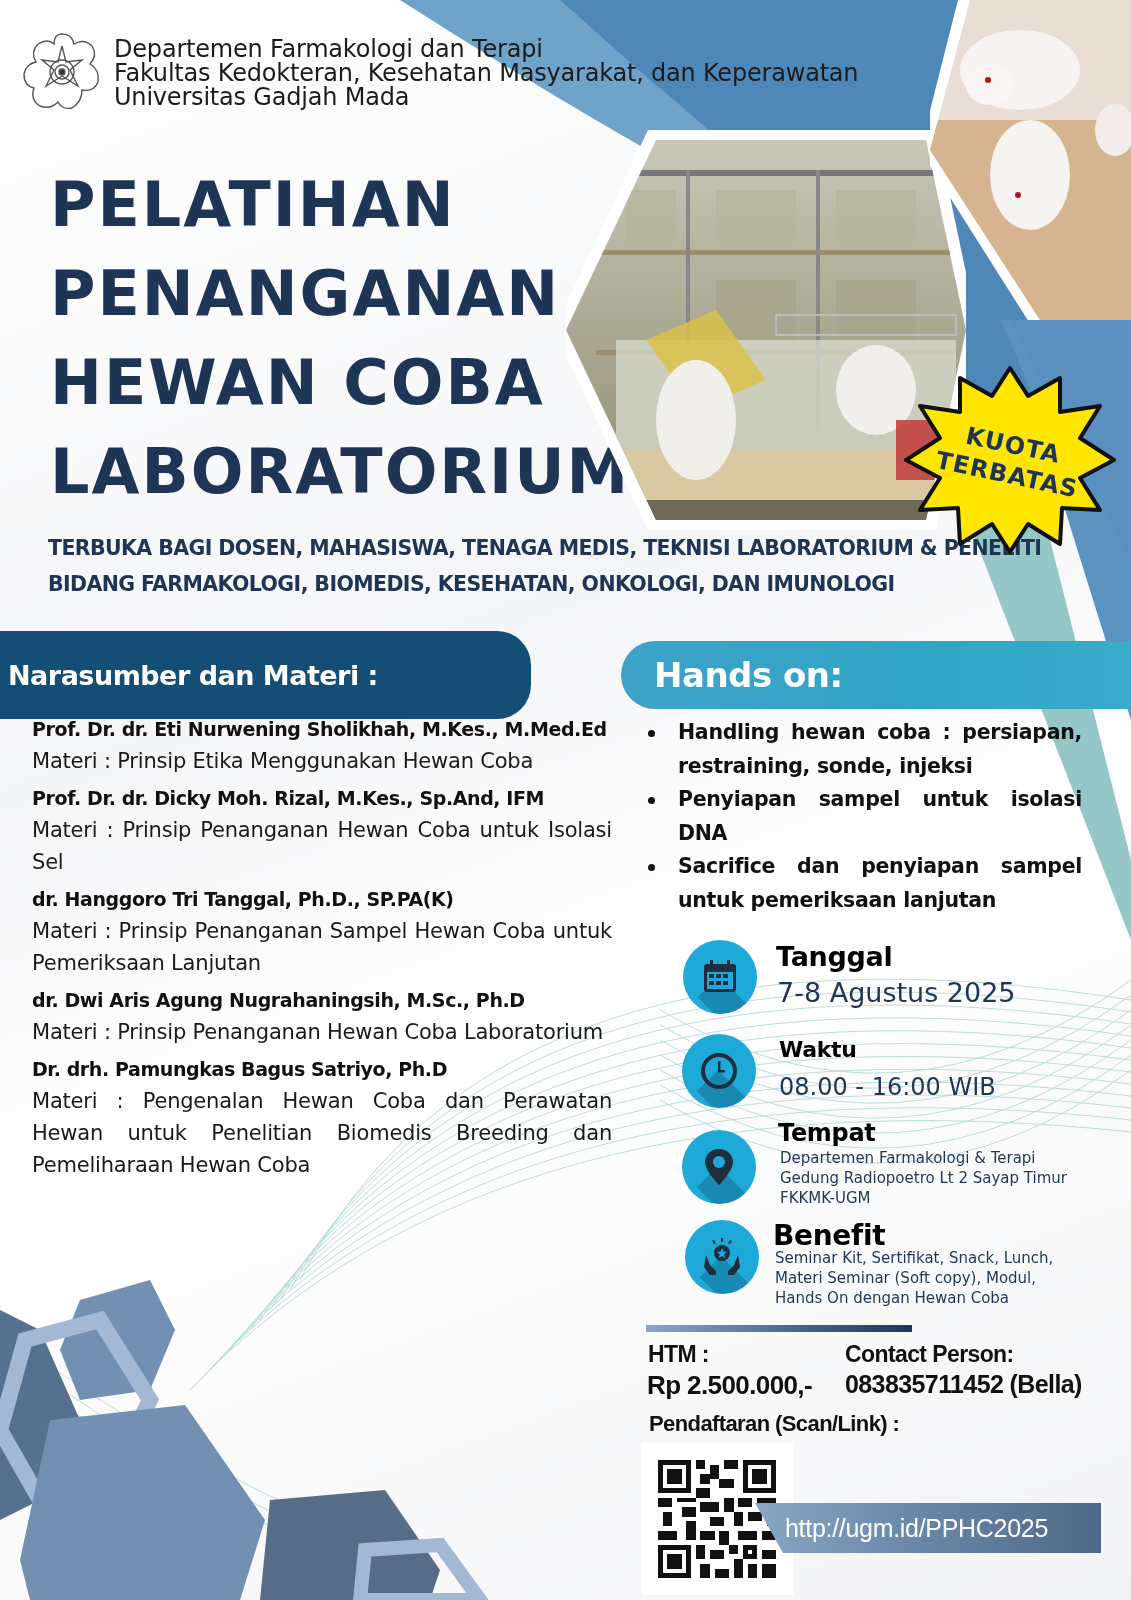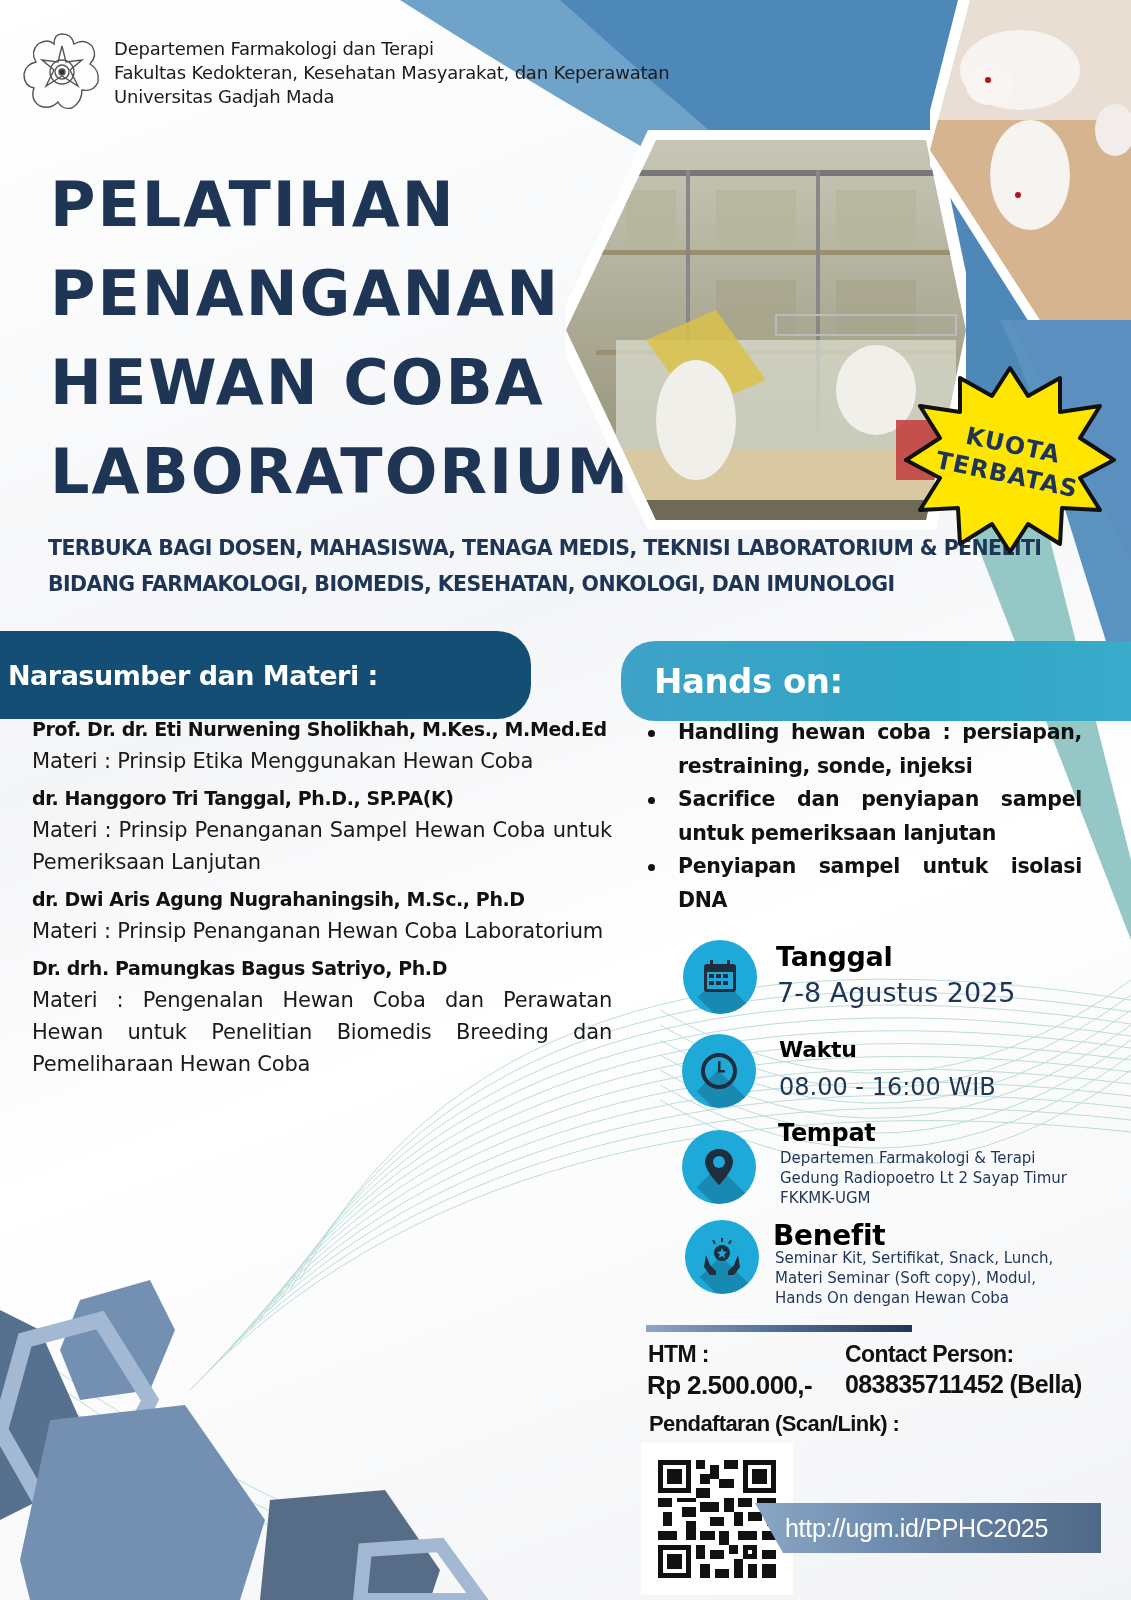--- a/index.html
+++ b/index.html
@@ -10,21 +10,21 @@
     background: linear-gradient(160deg, #ffffff 0%, #f4f5f7 40%, #ffffff 60%, #f2f3f5 100%);
     color: #1a1a1a;
   }
   .abs { position: absolute; }
 
   
   .bg-svg { position: absolute; left: 0; top: 0; width: 1131px; height: 1600px; z-index: 0; }
 
   
   .logo { left: 20px; top: 30px; width: 84px; height: 84px; z-index: 2; }
-  .institution { left: 114px; top: 37px; z-index: 2; font-family: "DejaVu Sans", sans-serif; font-size: 18px; line-height: 24px; color: #1b1b1b; letter-spacing: -0.2px; }
+  .institution { left: 114px; top: 37px; z-index: 2; font-family: "DejaVu Sans", sans-serif; font-size: 24px; line-height: 24px; color: #1b1b1b; letter-spacing: -0.2px; }
   .institution div { white-space: nowrap; }
 
   
   .title {
     left: 50px; top: 160px; z-index: 2;
     font-family: "DejaVu Sans", sans-serif; font-weight: bold;
     font-size: 62px; line-height: 89px; color: #1f3556; letter-spacing: 2px;
   }
   .title div { white-space: nowrap; }
 
@@ -54,21 +54,21 @@
   .pill-left {
     left: 0; top: 631px; width: 531px; height: 88px; z-index: 3;
     background: #144e74; border-radius: 0 34px 34px 0;
     display: flex; align-items: center; padding-left: 8px;
   }
   .pill-left span {
     font-family: "DejaVu Sans", sans-serif; font-weight: bold;
     font-size: 27px; color: #ffffff; letter-spacing: -0.5px;
   }
   .pill-right {
-    left: 621px; top: 641px; width: 510px; height: 80px; z-index: 3;
+    left: 621px; top: 641px; width: 510px; height: 68px; z-index: 3;
     background: linear-gradient(90deg, #3fa2c8 0%, #2fa5c4 60%, #3aaccb 100%);
     border-radius: 34px 0 0 34px;
     display: flex; align-items: center; padding-left: 33px;
   }
   .pill-right span {
     font-family: "DejaVu Sans", sans-serif; font-weight: bold;
     font-size: 34px; color: #ffffff; letter-spacing: -0.5px;
   }
 
   
@@ -282,38 +282,42 @@
 <div class="abs pill-right">
   <span>Hands on:</span>
 </div>
 
 <div class="abs speakers">
   <div class="speaker">
     <div class="name">Prof. Dr. dr. Eti Nurwening Sholikhah, M.Kes., M.Med.Ed</div>
     <div class="materi">Materi : Prinsip Etika Menggunakan Hewan Coba</div>
   </div>
   <div class="speaker">
+    <div class="name">Prof. Dr. dr. Dicky Moh. Rizal, M.Kes., Sp.And, IFM</div>
+    <div class="materi">Materi : Prinsip Penanganan Hewan Coba untuk Isolasi Sel</div>
+  </div>
+  <div class="speaker">
     <div class="name">dr. Hanggoro Tri Tanggal, Ph.D., SP.PA(K)</div>
     <div class="materi">Materi : Prinsip Penanganan Sampel Hewan Coba untuk Pemeriksaan Lanjutan</div>
   </div>
   <div class="speaker">
     <div class="name">dr. Dwi Aris Agung Nugrahaningsih, M.Sc., Ph.D</div>
     <div class="materi">Materi : Prinsip Penanganan Hewan Coba Laboratorium</div>
   </div>
   <div class="speaker">
     <div class="name">Dr. drh. Pamungkas Bagus Satriyo, Ph.D</div>
     <div class="materi">Materi : Pengenalan Hewan Coba dan Perawatan Hewan untuk Penelitian Biomedis Breeding dan Pemeliharaan Hewan Coba</div>
   </div>
 </div>
 
 <div class="abs handson">
   <ul>
     <li><span class="bullet"></span><span>Handling hewan coba : persiapan, restraining, sonde, injeksi</span></li>
+    <li><span class="bullet"></span><span>Penyiapan sampel untuk isolasi DNA</span></li>
     <li><span class="bullet"></span><span>Sacrifice dan penyiapan sampel untuk pemeriksaan lanjutan</span></li>
-    <li><span class="bullet"></span><span>Penyiapan sampel untuk isolasi DNA</span></li>
   </ul>
 </div>
 
 <div class="info-icon" style="left:683px; top:940px;">
   <svg viewBox="0 0 40 40">
     <rect x="4" y="7" width="32" height="28" rx="3" fill="#1f2d3d"></rect>
     <rect x="7" y="15" width="26" height="17" fill="#1ea9d8"></rect>
     <g fill="#1f2d3d">
       <rect x="9" y="17" width="5" height="4"></rect>
         <rect x="16" y="17" width="5" height="4"></rect>

